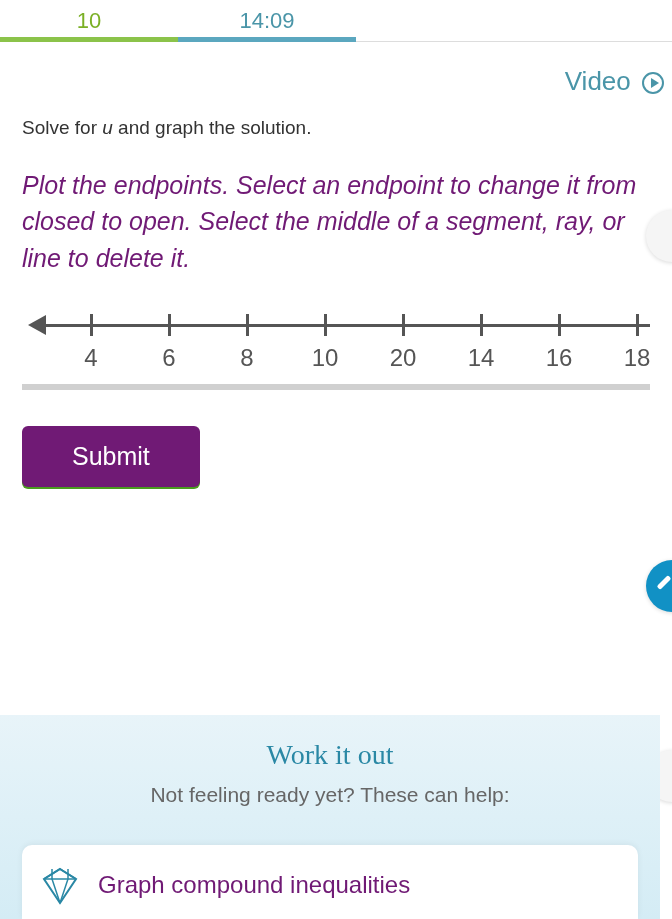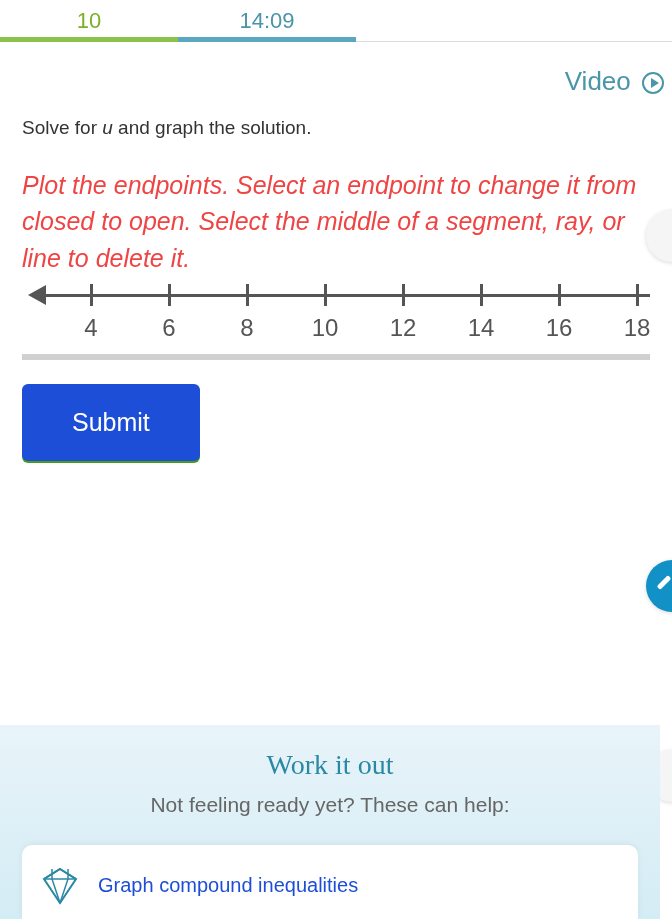--- a/index.html
+++ b/index.html
@@ -17,38 +17,38 @@
 
 .video-link { text-align: right; padding: 24px 8px 0 0; color: #4a95a8; font-size: 26px; }
 .video-link .play-icon { display: inline-block; width: 22px; height: 22px; border: 2px solid #4a95a8; border-radius: 50%; vertical-align: middle; position: relative; margin-left: 4px; }
 .video-link .play-icon::after { content: ''; position: absolute; left: 7px; top: 4px; border-left: 8px solid #4a95a8; border-top: 5px solid transparent; border-bottom: 5px solid transparent; }
 
 .content { padding: 20px 22px 0 22px; }
 .prompt { font-size: 19px; color: #333; margin-bottom: 28px; }
 .prompt em { font-style: italic; }
 .inequality { font-size: 25px; color: #222; margin-left: 28px; margin-bottom: 30px; }
 .inequality em { font-style: italic; }
-.instructions { font-size: 25px; color: #ef4444; font-style: italic; line-height: 1.45; }
+.instructions { font-size: 25px; color: #701a75; font-style: italic; line-height: 1.45; margin-bottom: 30px; }
 
 .numberline-wrap { position: relative; height: 80px; margin-bottom: 12px; }
 .numberline { position: relative; height: 50px; }
 .nl-axis { position: absolute; top: 18px; left: 22px; right: 0; height: 3px; background: #555; }
 .nl-arrow { position: absolute; top: 9px; left: 6px; width: 0; height: 0; border-right: 18px solid #555; border-top: 10px solid transparent; border-bottom: 10px solid transparent; }
 .nl-tick { position: absolute; top: 8px; width: 3px; height: 22px; background: #555; }
 .nl-label { position: absolute; top: 38px; font-size: 24px; color: #555; transform: translateX(-50%); }
 .nl-baseline { position: absolute; left: 0; right: 0; top: 78px; height: 6px; background: #d0d0d0; }
 
-.submit-btn { margin-top: 16px; background: #1d4ed8; color: #fff; font-size: 25px; border: none; border-radius: 6px; padding: 24px 50px; box-shadow: 0 2px 0 #4a9c1f; cursor: pointer; }
+.submit-btn { margin-top: 28px; background: #701a75; color: #fff; font-size: 25px; border: none; border-radius: 6px; padding: 16px 50px; box-shadow: 0 2px 0 #4a9c1f; cursor: pointer; }
 
 .work-section { position: absolute; bottom: 0; left: 0; right: 12px; background: linear-gradient(to bottom, #e8f4f9 0%, #d4ecf5 100%); padding: 24px 0 0 0; text-align: center; }
 .work-title { font-family: Georgia, 'Times New Roman', serif; color: #2a88a5; font-size: 28px; margin-bottom: 12px; }
-.work-sub { color: #666; font-size: 21px; margin-bottom: 28px; }
+.work-sub { color: #666; font-size: 21px; margin-bottom: 38px; }
 .help-card { background: #fff; border-radius: 10px 10px 0 0; margin: 0 22px; padding: 20px 18px 14px 18px; display: flex; align-items: center; gap: 18px; box-shadow: 0 -1px 6px rgba(0,0,0,.06); }
 .diamond-icon { width: 40px; height: 40px; flex-shrink: 0; }
-.help-link { color: #1d4ed8; font-size: 20px; text-align: right; }
+.help-link { color: #701a75; font-size: 24px; text-align: right; }
 
 .side-bubble { position: absolute; right: -26px; width: 52px; height: 52px; background: #f5f5f5; border-radius: 50%; box-shadow: 0 1px 4px rgba(0,0,0,.15); }
 .sb1 { top: 210px; }
 .sb2 { top: 560px; background: #1191c5; }
 .sb2::after { content: ''; position: absolute; left: 10px; top: 20px; width: 16px; height: 5px; background: #fff; transform: rotate(-45deg); border-radius: 2px; }
 .sb3 { top: 750px; }
 </style>
 </head>
 <body>
 
@@ -82,21 +82,21 @@
       <div class="nl-axis"></div>
     <div class="nl-tick" style="left: 68px;"></div>
         <div class="nl-label" style="left: 69px;">4</div>
         <div class="nl-tick" style="left: 146px;"></div>
         <div class="nl-label" style="left: 147px;">6</div>
         <div class="nl-tick" style="left: 224px;"></div>
         <div class="nl-label" style="left: 225px;">8</div>
         <div class="nl-tick" style="left: 302px;"></div>
         <div class="nl-label" style="left: 303px;">10</div>
         <div class="nl-tick" style="left: 380px;"></div>
-        <div class="nl-label" style="left: 381px;">12</div>
+        <div class="nl-label" style="left: 381px;">20</div>
         <div class="nl-tick" style="left: 458px;"></div>
         <div class="nl-label" style="left: 459px;">14</div>
         <div class="nl-tick" style="left: 536px;"></div>
         <div class="nl-label" style="left: 537px;">16</div>
         <div class="nl-tick" style="left: 614px;"></div>
         <div class="nl-label" style="left: 615px;">18</div>
       </div>
     <div class="nl-baseline"></div>
   </div>
 

